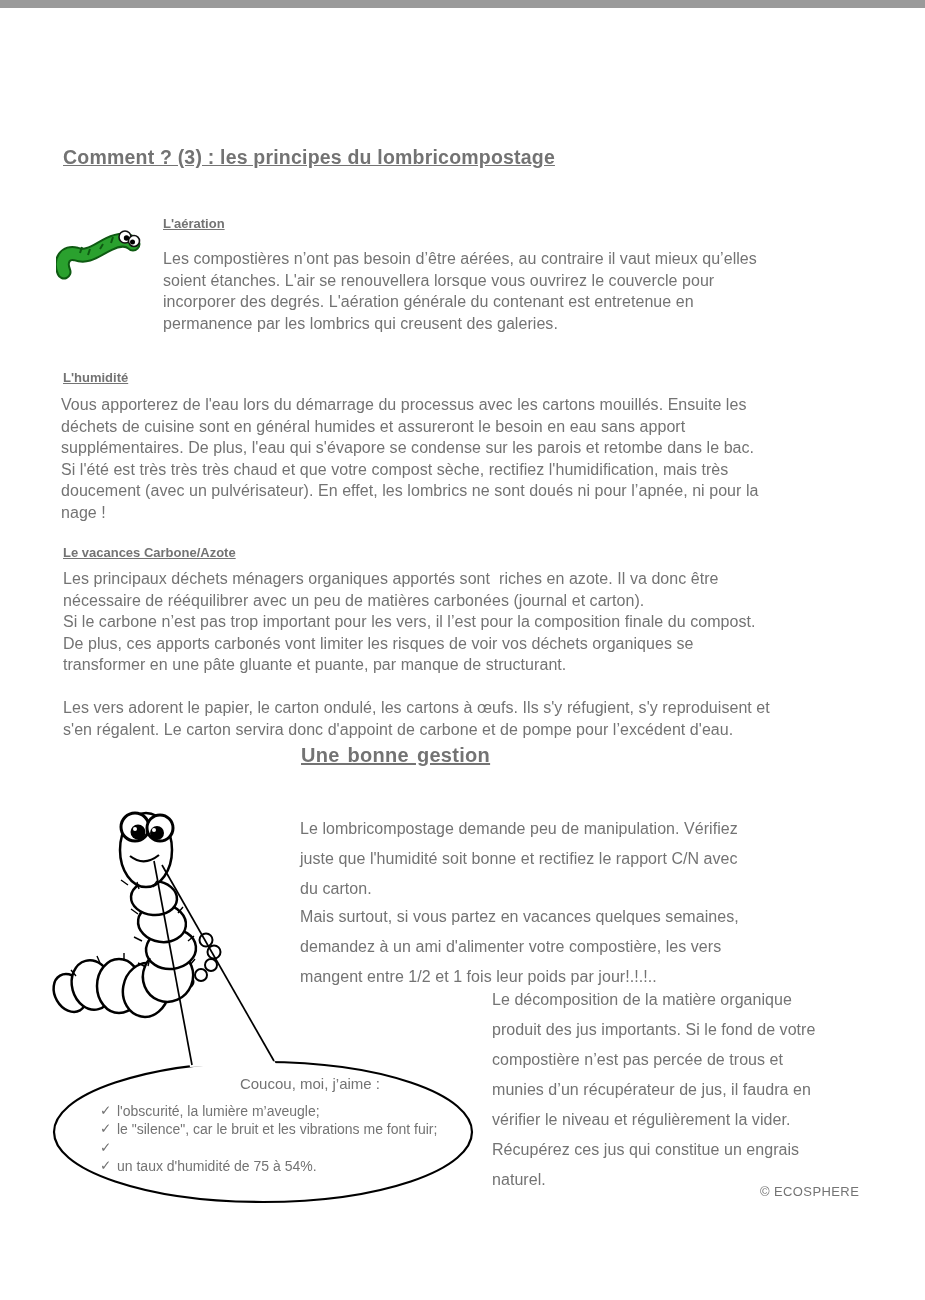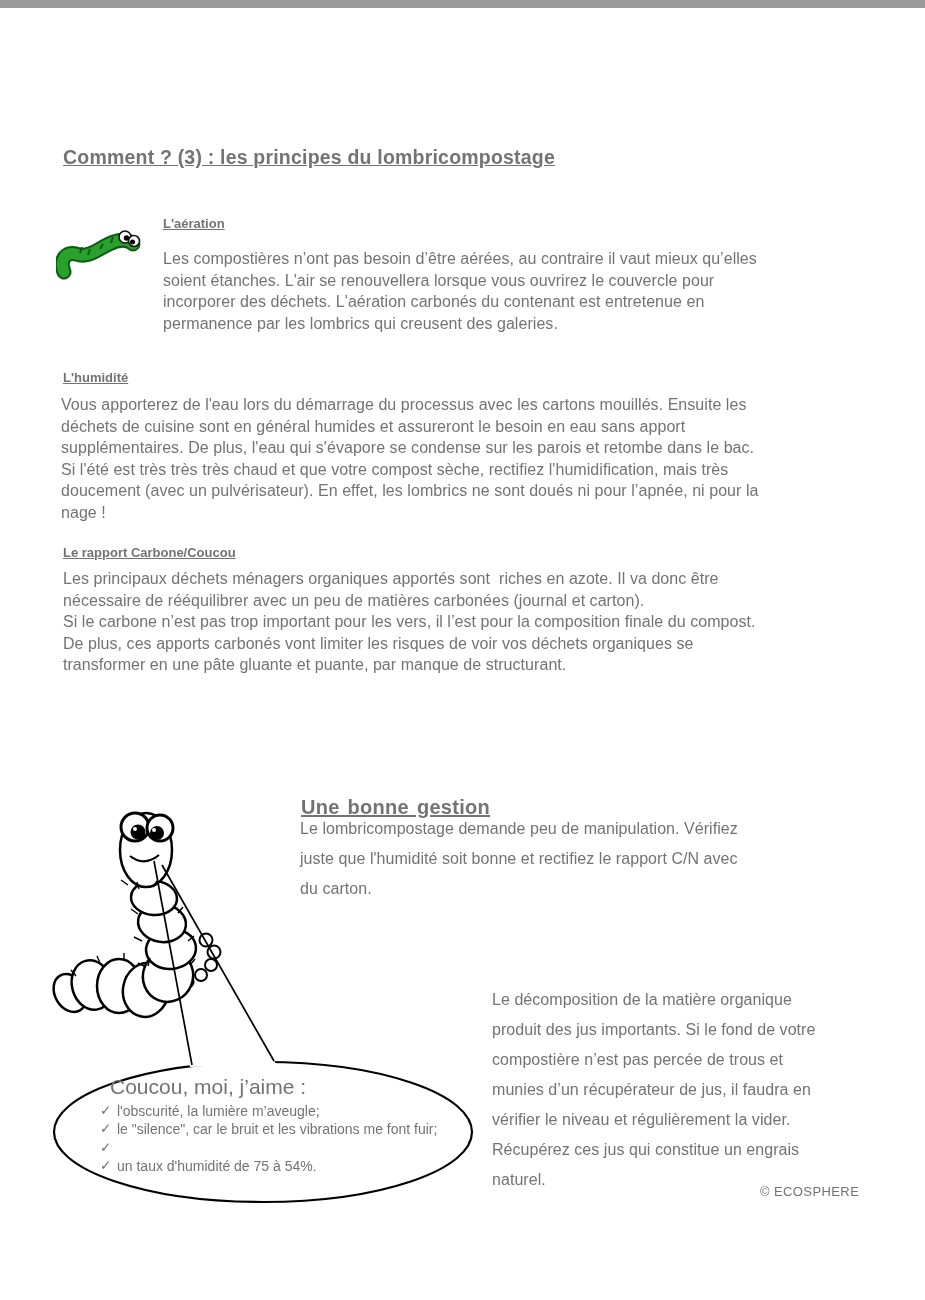--- a/index.html
+++ b/index.html
@@ -19,21 +19,21 @@
   .body-text{
     font-size:16px;line-height:21.5px;white-space:pre;letter-spacing:0.05px;
   }
   .col-text{
     font-size:16px;line-height:30px;white-space:pre;letter-spacing:0.05px;
   }
   .gestion-head{
     font-size:20px;font-weight:bold;text-decoration:underline;
     letter-spacing:0.3px;word-spacing:2px;white-space:pre;
   }
-  .bubble-title{font-size:21px;text-align:left;white-space:pre;}
+  .bubble-title{font-size:15px;text-align:right;white-space:pre;}
   .bubble-items{display:flex;flex-direction:column;}
   .bubble-item{font-size:14px;line-height:18.4px;display:flex;white-space:pre;}
   .bubble-item .check{width:17px;flex:0 0 17px;font-size:13.5px;}
   .copyright{font-size:13px;letter-spacing:0.4px;white-space:pre;}
   svg text{font-family:"Liberation Sans","DejaVu Sans",sans-serif;}
 </style>
 </head>
 <body>
 
 <div class="page">
@@ -49,42 +49,47 @@
       <circle cx="69" cy="13" r="6" fill="#fff" stroke="#111" stroke-width="1.6"></circle>
       <circle cx="78" cy="17" r="5.5" fill="#fff" stroke="#111" stroke-width="1.6"></circle>
       <circle cx="70.5" cy="14" r="2.7" fill="#000"></circle>
       <circle cx="76.5" cy="18" r="2.5" fill="#000"></circle>
     </svg>
   </div>
 
   <div class="abs sec-head" style="left:163px;top:208px;">L'aération</div>
   <div class="abs body-text" style="left:163px;top:240px;">Les compostières n’ont pas besoin d’être aérées, au contraire il vaut mieux qu’elles
 soient étanches. L'air se renouvellera lorsque vous ouvrirez le couvercle pour
-incorporer des déchets. L'aération carbonés du contenant est entretenue en
+incorporer des degrés. L'aération générale du contenant est entretenue en
 permanence par les lombrics qui creusent des galeries.</div>
 
   <div class="abs sec-head" style="left:63px;top:362px;">L'humidité</div>
   <div class="abs body-text" style="left:61px;top:386px;">Vous apporterez de l'eau lors du démarrage du processus avec les cartons mouillés. Ensuite les
 déchets de cuisine sont en général humides et assureront le besoin en eau sans apport
 supplémentaires. De plus, l'eau qui s'évapore se condense sur les parois et retombe dans le bac.
 Si l'été est très très très chaud et que votre compost sèche, rectifiez l'humidification, mais très
 doucement (avec un pulvérisateur). En effet, les lombrics ne sont doués ni pour l’apnée, ni pour la
 nage !</div>
 
-  <div class="abs sec-head" style="left:63px;top:537px;">Le rapport Carbone/Coucou</div>
+  <div class="abs sec-head" style="left:63px;top:537px;">Le vacances Carbone/Azote</div>
   <div class="abs body-text" style="left:63px;top:560px;">Les principaux déchets ménagers organiques apportés sont  riches en azote. Il va donc être
 nécessaire de rééquilibrer avec un peu de matières carbonées (journal et carton).
 Si le carbone n’est pas trop important pour les vers, il l’est pour la composition finale du compost.
 De plus, ces apports carbonés vont limiter les risques de voir vos déchets organiques se
 transformer en une pâte gluante et puante, par manque de structurant.</div>
+  <div class="abs body-text" style="left:63px;top:689px;">Les vers adorent le papier, le carton ondulé, les cartons à œufs. Ils s'y réfugient, s'y reproduisent et
+s'en régalent. Le carton servira donc d'appoint de carbone et de pompe pour l’excédent d'eau.</div>
 
-  <div class="abs gestion-head" style="left:301px;top:788px;">Une bonne gestion</div>
+  <div class="abs gestion-head" style="left:301px;top:736px;">Une bonne gestion</div>
   <div class="abs col-text" style="left:300px;top:806px;">Le lombricompostage demande peu de manipulation. Vérifiez
 juste que l'humidité soit bonne et rectifiez le rapport C/N avec
 du carton.</div>
+  <div class="abs col-text" style="left:300px;top:894px;">Mais surtout, si vous partez en vacances quelques semaines,
+demandez à un ami d'alimenter votre compostière, les vers
+mangent entre 1/2 et 1 fois leur poids par jour!.!.!..</div>
   <div class="abs col-text" style="left:492px;top:977px;">Le décomposition de la matière organique
 produit des jus importants. Si le fond de votre
 compostière n’est pas percée de trous et
 munies d’un récupérateur de jus, il faudra en
 vérifier le niveau et régulièrement la vider.
 Récupérez ces jus qui constitue un engrais
 naturel.</div>
 
   <svg class="abs" style="left:40px;top:785px;" width="440" height="425" viewBox="0 0 440 425">
     <ellipse cx="223" cy="339" rx="209" ry="70" fill="#fff" stroke="#000" stroke-width="2.2"></ellipse>

